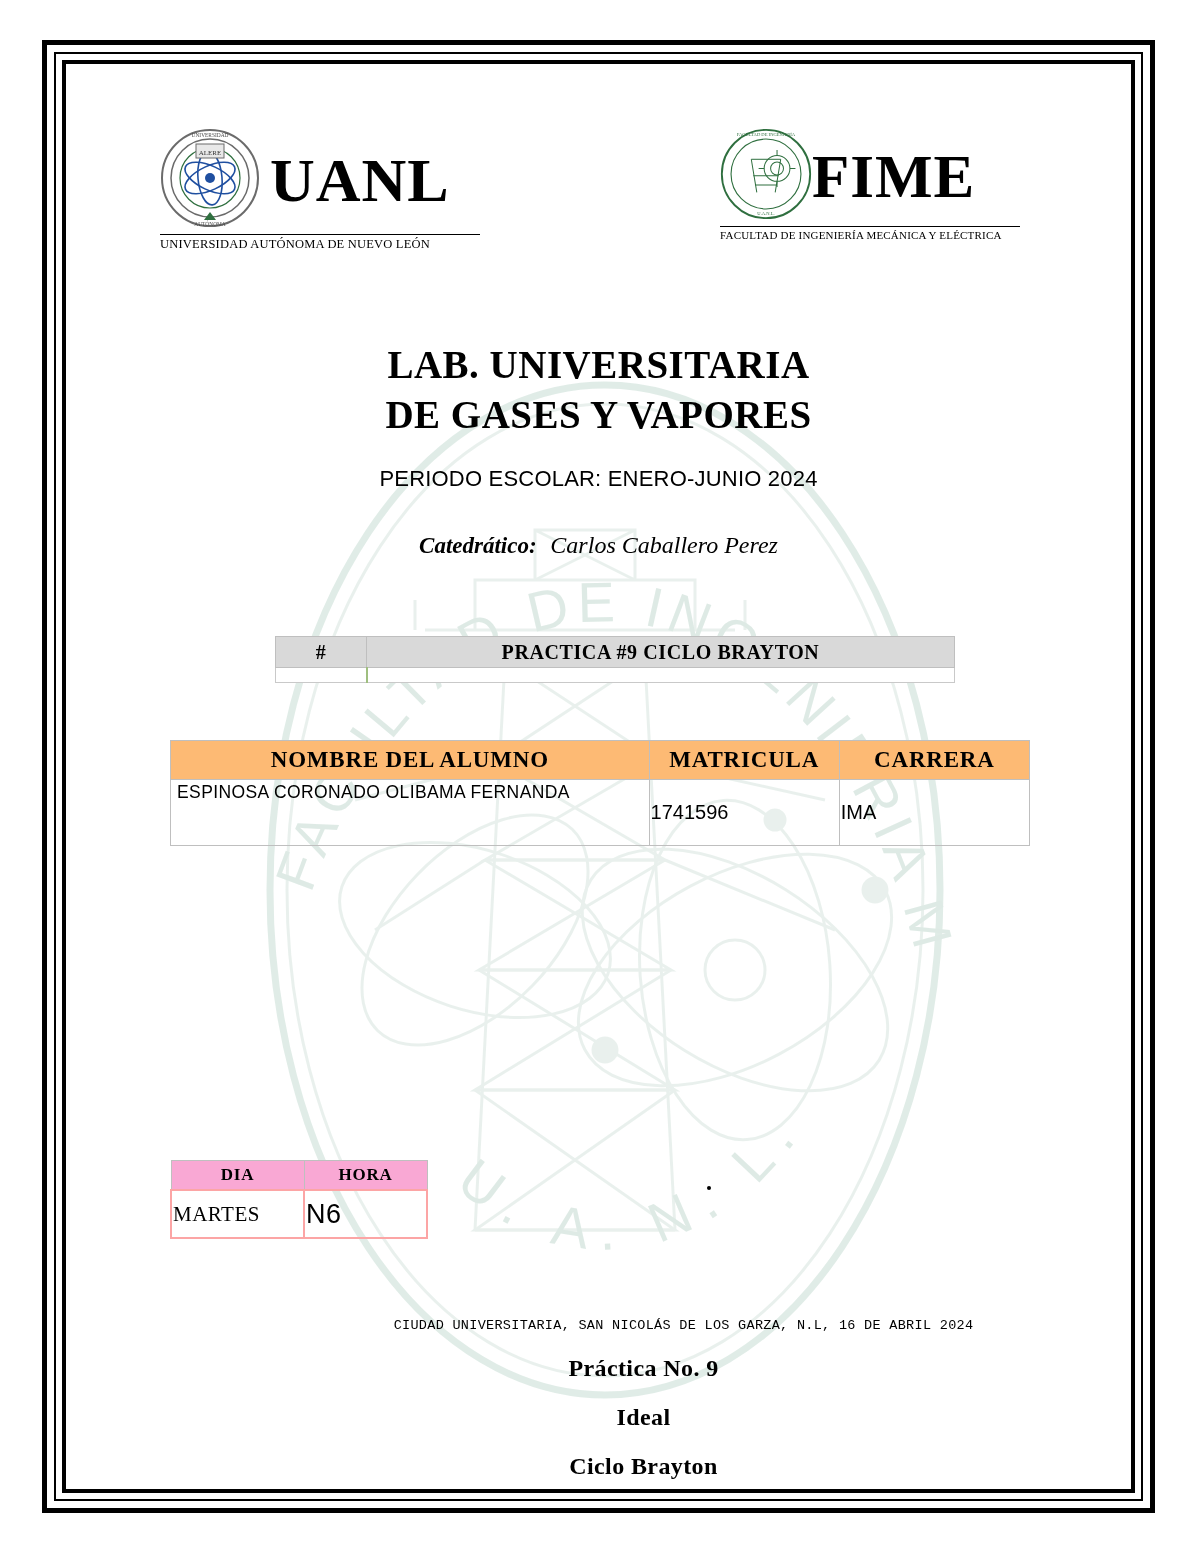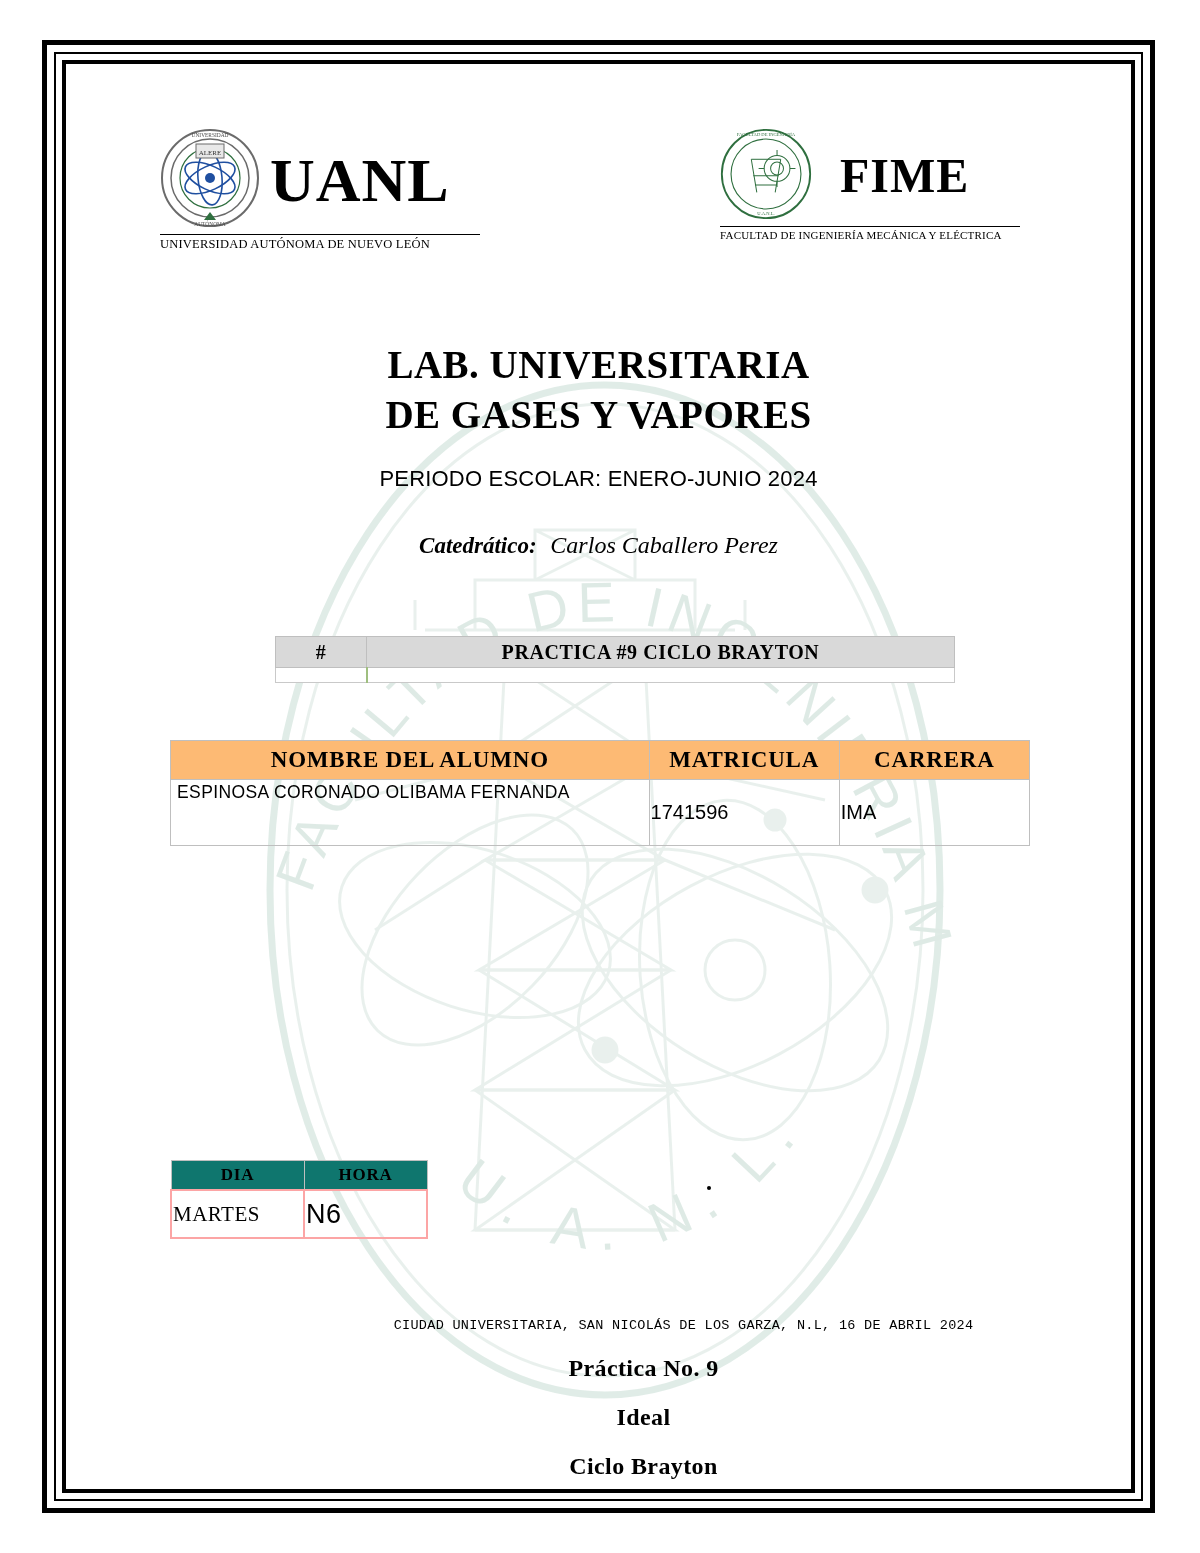--- a/index.html
+++ b/index.html
@@ -89,21 +89,21 @@
     display: flex;
     align-items: center;
   }
   .logo-word {
     font-family: "Liberation Serif", serif;
     font-weight: bold;
     letter-spacing: 1px;
     line-height: 1;
   }
   .uanl-word { font-size: 62px; margin-left: 10px; }
-  .fime-word { font-size: 48px; margin-left: 28px; }
+  .fime-word { font-size: 61px; margin-left: 0; }
   .logo-caption {
     font-size: 12.5px;
     font-family: "Liberation Serif", serif;
     letter-spacing: 0.2px;
     border-top: 1px solid #000;
     padding-top: 2px;
     margin-top: 2px;
     white-space: nowrap;
   }
   .fime-caption { font-size: 11px; }
@@ -221,21 +221,21 @@
   .day-table {
     position: absolute;
     top: 1092px;
     left: 100px;
     width: 250px;
     border-collapse: collapse;
     table-layout: fixed;
   }
   .day-table th {
     border: 1px solid #bfbfbf;
-    background: #0f766e;
+    background: #f9a8d4;
     font-family: "Liberation Serif", serif;
     font-weight: bold;
     font-size: 17px;
     letter-spacing: 0.8px;
     height: 26px;
     text-align: center;
   }
   .day-table td {
     border: 2px solid #fca5a5;
     height: 44px;

